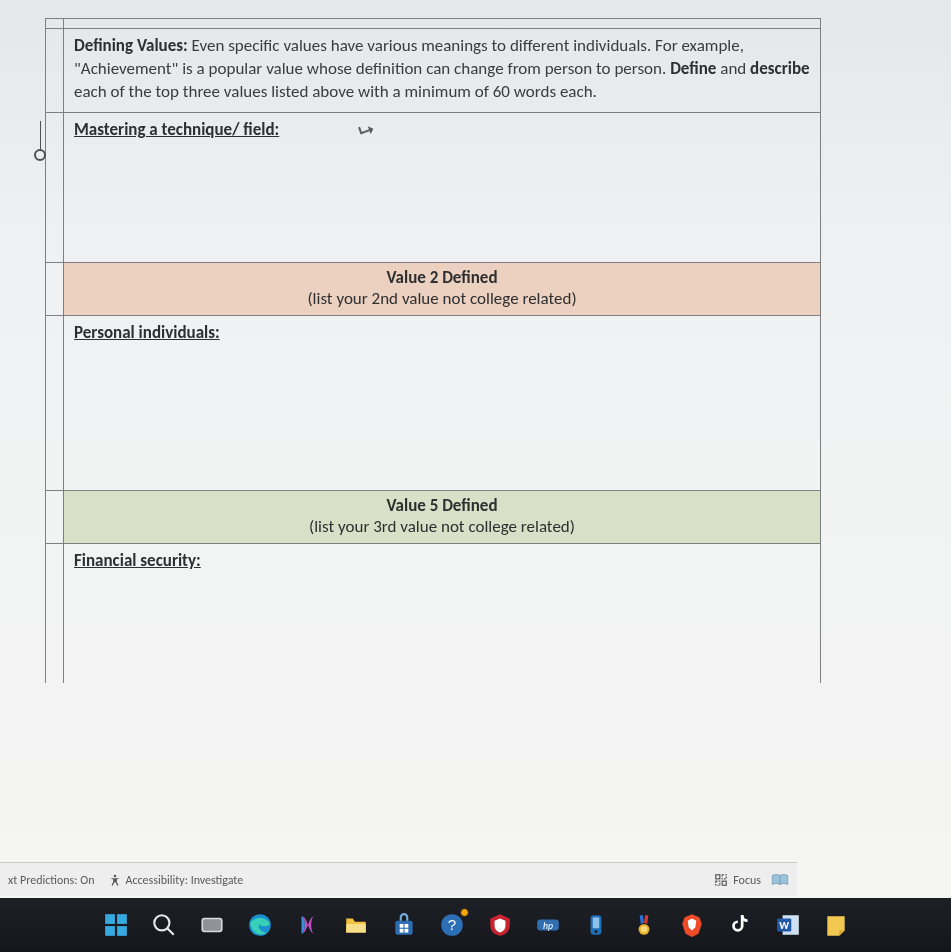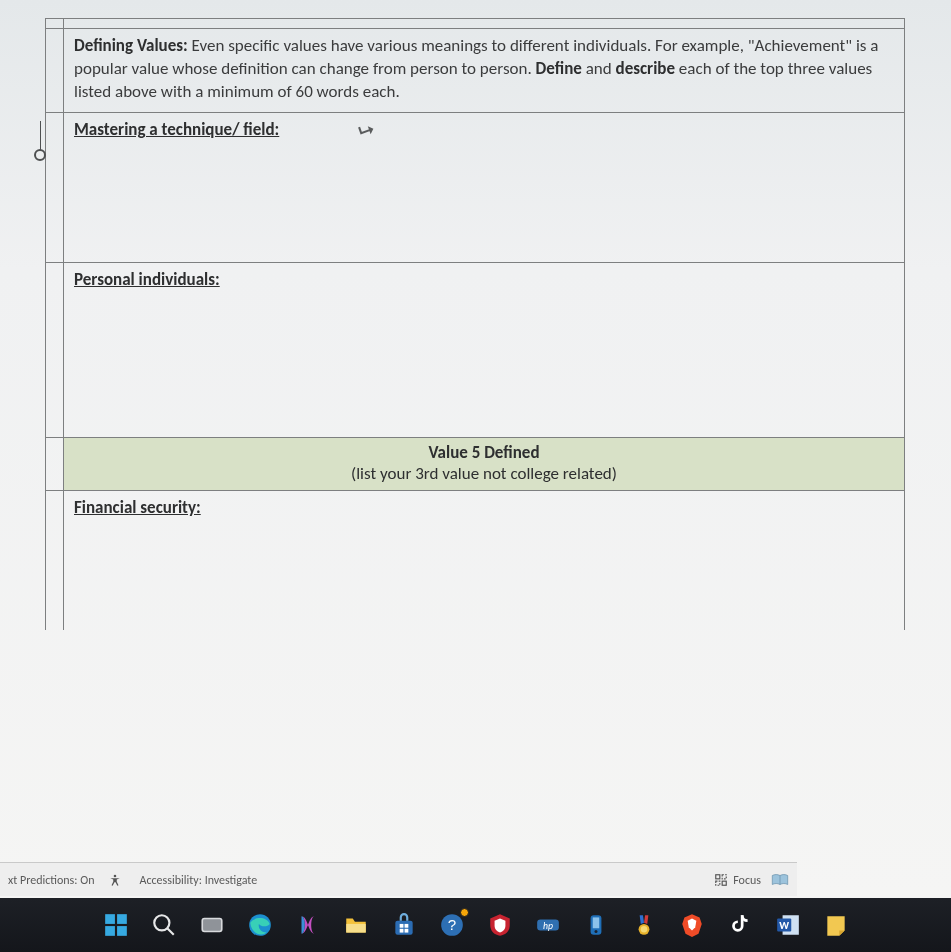--- a/index.html
+++ b/index.html
@@ -13,21 +13,21 @@
   }
   .page-area {
     background: linear-gradient(to bottom, #e4e8ea 0%, #f0f1f2 30%, #f5f5f4 100%);
     width: 951px;
     height: 898px;
     position: relative;
     padding: 18px 25px 0 45px;
   }
   .doc-table {
     border-collapse: collapse;
-    width: 860px;
+    width: 776px;
     background: transparent;
   }
   .doc-table td {
     border: 1px solid #7d7f80;
     vertical-align: top;
   }
   .gutter { width: 18px; }
   .toprow td { height: 10px; }
   .instr-cell {
     padding: 6px 10px 8px 10px;
@@ -130,20 +130,27 @@
       <td class="body-cell h1">
         <span>Mastering a technique/ field:</span>
         <span class="cursor-glyph">⮡</span>
         <span class="anchor-stem"></span>
         <span class="anchor-ring"></span>
       </td>
     </tr>
 
     <tr>
       <td class="gutter"></td>
+      <td class="hdr-cell hdr-peach">
+        <div class="hdr-title">Value 2 Defined</div>
+        <div class="hdr-sub">(list your 2nd value not college related)</div>
+      </td>
+    </tr>
+    <tr>
+      <td class="gutter"></td>
       <td class="body-cell h2">
         <span>Personal individuals:</span>
       </td>
     </tr>
 
     <tr>
       <td class="gutter"></td>
       <td class="hdr-cell hdr-green">
         <div class="hdr-title">Value 5 Defined</div>
         <div class="hdr-sub">(list your 3rd value not college related)</div>
@@ -154,21 +161,21 @@
       <td class="body-cell h3">
         <span>Financial security:</span>
       </td>
     </tr>
   </tbody>
     </table>
 
   <div class="statusbar">
     <div class="status-left">
       <span>xt Predictions: On</span>
-      <span style="display:flex;align-items:center;gap:17px;">
+      <span style="display:flex;align-items:center;gap:3px;">
         <svg class="acc-icon" viewBox="0 0 24 24">
             <circle cx="12" cy="5" r="2.2" fill="#555"></circle>
             <path d="M4 9h16l-5 2v4l3 6-2 1-3-6h-2l-3 6-2-1 3-6v-4z" fill="#555"></path>
           </svg>
         <span>Accessibility: Investigate</span>
       </span>
     </div>
     <div class="status-right">
       <span style="display:flex;align-items:center;gap:5px;">
         <svg class="focus-icon" viewBox="0 0 24 24">

